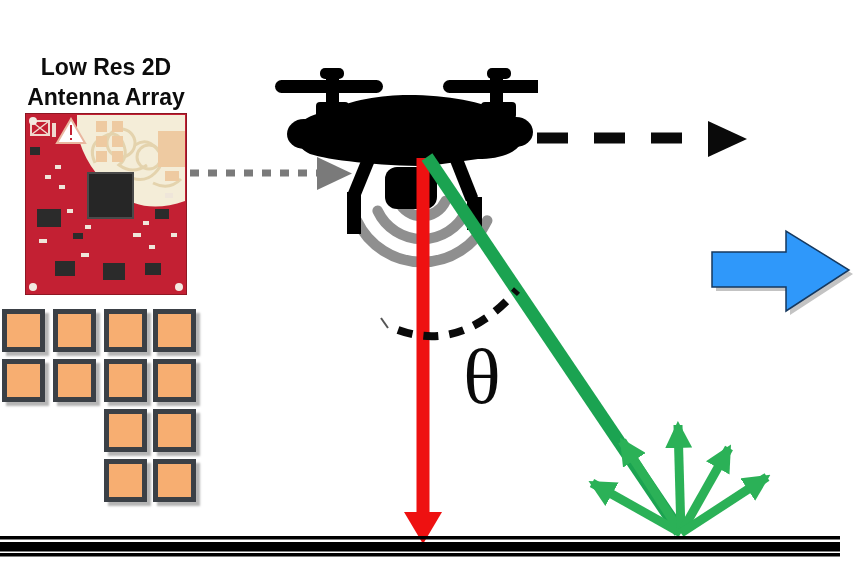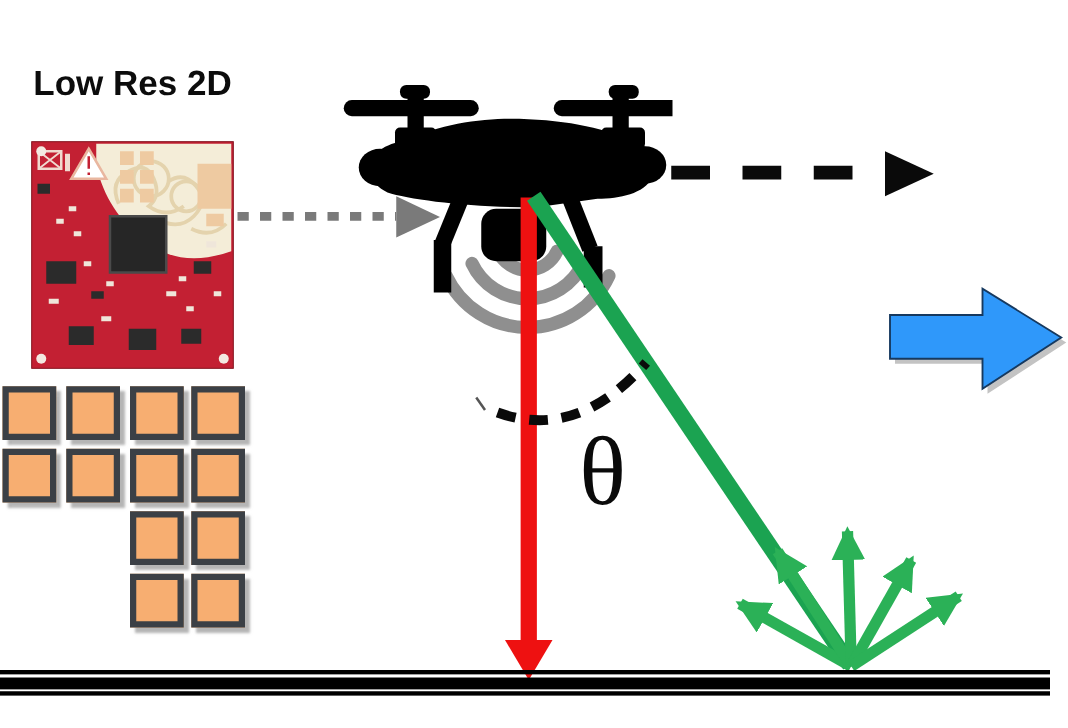--- a/index.html
+++ b/index.html
@@ -4,21 +4,21 @@
 <style>
   html,body{margin:0;padding:0;}
   body{
     width:854px;height:582px;position:relative;overflow:hidden;
     background:#ffffff;font-family:"Liberation Sans",sans-serif;
   }
   .abs{position:absolute;}
   
   #title{
     left:0;top:52px;width:212px;text-align:center;
-    font-weight:bold;font-size:28px;line-height:30px;color:#0c0c0c;
+    font-weight:bold;font-size:23px;line-height:30px;color:#0c0c0c;
     letter-spacing:0px;
   }
   
   .ant-cell{
     position:absolute;width:43px;height:43px;box-sizing:border-box;
     background:var(--orange,#f7ae71);
     border:5px solid var(--sq-border,#3b4046);
     box-shadow:4px 4px 2px rgba(120,120,120,.55);
   }
   #theta-label{
@@ -26,20 +26,21 @@
     font-family:"Liberation Serif",serif;font-size:78px;line-height:86px;
     color:#0a0a0a;text-align:center;
   }
   svg{display:block;}
 </style>
 </head>
 <body>
 
 <div id="title" class="abs">
   <div>Low Res 2D</div>
+  <div>Antenna Array</div>
 </div>
 
 <svg class="abs" style="left:25px;top:113px" width="162" height="182" viewBox="0 0 162 182">
   <rect x="0" y="0" width="162" height="182" fill="#c32033" stroke="#7e141f" stroke-width="1.5"></rect>
 
   <path d="M52 2 L160 2 L160 88 C132 98 108 94 92 80 C70 64 58 44 52 20 Z" fill="#f4edd8"></path>
 
   <g fill="none" stroke="#e4d3ad" stroke-width="3">
     <path d="M70 50 q-8 -18 8 -26 q14 -8 20 6 q6 14 -4 22 q14 10 28 0"></path>
     <path d="M100 62 q18 10 30 -2 q12 -12 2 -24 q-10 -12 -22 -4"></path>

